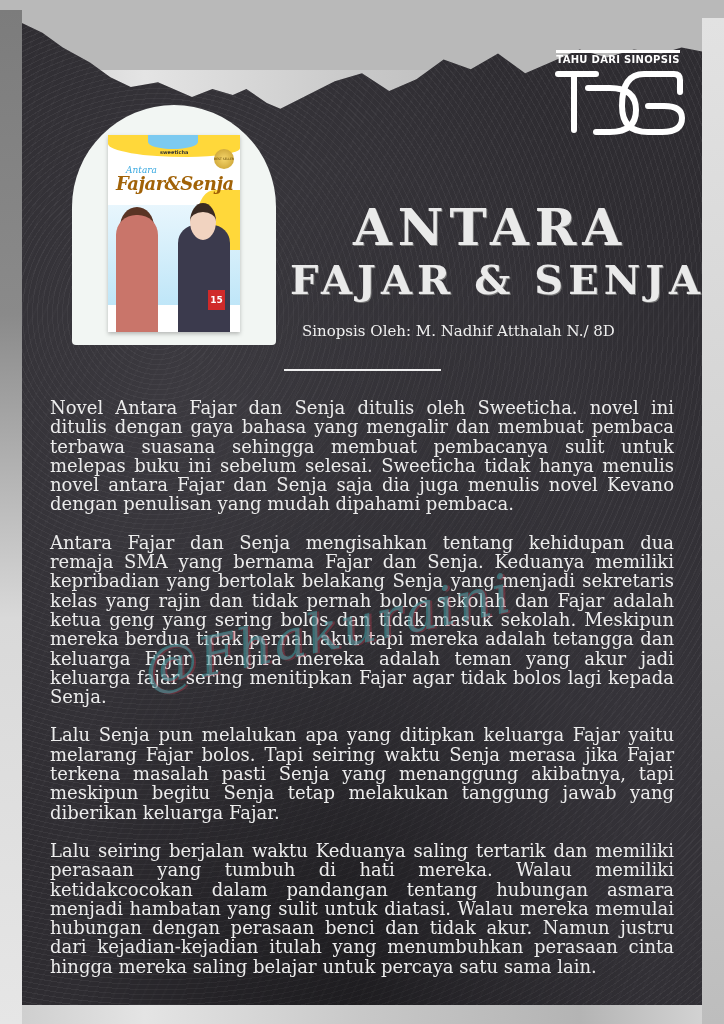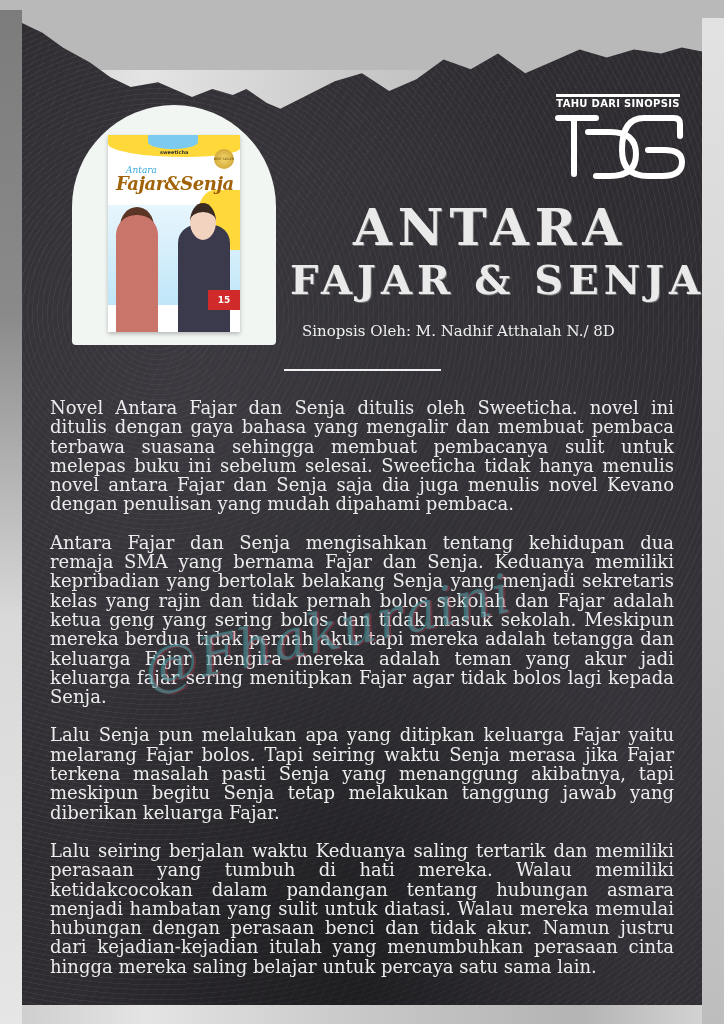--- a/index.html
+++ b/index.html
@@ -15,21 +15,21 @@
     background:
       radial-gradient(ellipse at 30% 40%, rgba(90,88,96,0.35), transparent 60%),
       radial-gradient(ellipse at 80% 70%, rgba(70,68,76,0.35), transparent 55%),
       radial-gradient(ellipse at 50% 95%, rgba(0,0,0,0.45), transparent 60%),
       repeating-radial-gradient(circle at 20% 30%, rgba(255,255,255,0.05) 0 1px, transparent 1px 5px),
       #2e2c31;
     clip-path: polygon(0% 0.5%, 3% 1.5%, 6% 3%, 10% 4.5%, 13% 6%, 16% 7%, 20% 6.5%, 25% 8%, 28% 7.2%, 31% 7.8%, 33% 7.2%, 36% 8.6%, 38% 9.2%, 42% 7.8%, 46% 6.4%, 50% 5.6%, 54% 7.4%, 58% 6.2%, 62% 4.2%, 66% 5.2%, 70% 3.6%, 74% 5.6%, 78% 4.4%, 82% 3.2%, 86% 4%, 90% 3.2%, 94% 3.6%, 97% 3%, 100% 3.4%, 100% 100%, 0% 100%);
   }
   .board::after { content:""; position:absolute; inset:0;
     background: repeating-linear-gradient(115deg, rgba(255,255,255,0.015) 0 2px, transparent 2px 9px); }
-  .logo { position:absolute; left:552px; top:48px; width:138px; height:92px; z-index:5;margin-top:44px; }
+  .logo { position:absolute; left:552px; top:48px; width:138px; height:92px; z-index:5; }
   .logo .bar { position:absolute; left:4px; top:2px; width:124px; height:3px; background:#fff; }
   .logo .tagline { position:absolute; left:4px; top:6px; width:124px; text-align:center; color:#fff;
     font-family:"DejaVu Sans", sans-serif; font-size:10px; letter-spacing:0.3px; font-weight:bold; }
   .logo svg { position:absolute; left:0; top:18px; }
   .cover-arch { position:absolute; left:72px; top:105px; width:204px; height:240px; z-index:4;
     background:#f2f6f3; border-radius:102px 102px 4px 4px; }
   .cover { position:absolute; left:108px; top:135px; width:132px; height:197px; z-index:5;
     background:#ffffff; overflow:hidden; box-shadow:0 2px 4px rgba(0,0,0,0.25); }
   .cover .blob1 { position:absolute; left:0; top:0; width:132px; height:22px; background:#ffd83a; border-radius:0 0 40% 60%; }
   .cover .blob2 { position:absolute; left:40px; top:0; width:50px; height:14px; background:#7ccaf0; border-radius:0 0 50% 50%; }
@@ -38,21 +38,21 @@
     background:radial-gradient(circle, #f5d56b, #c49a2a); font-size:3px; color:#5a3d00; text-align:center; line-height:20px; font-family:"DejaVu Sans", sans-serif; }
   .cover .t1 { position:absolute; left:18px; top:30px; font-size:9px; color:#3aa9e0; font-style:italic; }
   .cover .t2 { position:absolute; left:8px; top:38px; font-size:18px; color:#a16207; font-style:italic; font-weight:bold; letter-spacing:-0.5px; white-space:nowrap; }
   .cover .city { position:absolute; left:0; top:70px; width:132px; height:100px;
     background: linear-gradient(180deg, #e8f6fd 0%, #bfe6f8 100%); }
   .cover .yellow { position:absolute; left:90px; top:55px; width:42px; height:60px; background:#ffd83a; border-radius:40% 0 0 40%; }
   .cover .girl { position:absolute; left:8px; top:80px; width:42px; height:117px; background:#c9756a; border-radius:20px 20px 0 0; }
   .cover .girl-hair { position:absolute; left:12px; top:72px; width:34px; height:40px; background:#5a3424; border-radius:50% 50% 20% 20%; }
   .cover .boy { position:absolute; left:70px; top:90px; width:52px; height:107px; background:#3b3a4d; border-radius:18px 18px 0 0; }
   .cover .boy-head { position:absolute; left:82px; top:68px; width:26px; height:28px; background:#f1d3c0; border-radius:50%; border-top:9px solid #3a2a22; }
-  .cover .red-tag { position:absolute; left:100px; top:155px; width:32px; height:20px; background:#d02a2a; color:#fff;
+  .cover .red-tag { position:absolute; left:100px; top:155px; width:17px; height:20px; background:#d02a2a; color:#fff;
     font-size:9px; font-weight:bold; text-align:center; line-height:20px; font-family:"DejaVu Sans", sans-serif; }
   .title1 { position:absolute; left:290px; top:198px; width:400px; text-align:center; z-index:5;
     font-family:"DejaVu Serif", serif; font-weight:bold; color:#eaeaea; font-size:50px; letter-spacing:6px; line-height:60px;
     text-shadow: 1px 1px 0 #777; }
   .title2 { position:absolute; left:290px; top:255px; width:400px; text-align:right; z-index:5;
     font-family:"DejaVu Serif", serif; font-weight:bold; color:#eaeaea; font-size:40px; letter-spacing:5px; line-height:50px;
     text-shadow: 1px 1px 0 #777; white-space:nowrap; }
   .byline { position:absolute; left:302px; top:322px; z-index:5; color:#f0f0f0; font-size:15px;
     font-family:"DejaVu Serif", serif; }
   .divider { position:absolute; left:284px; top:369px; width:157px; height:2px; background:#f0f0f0; z-index:5; }

